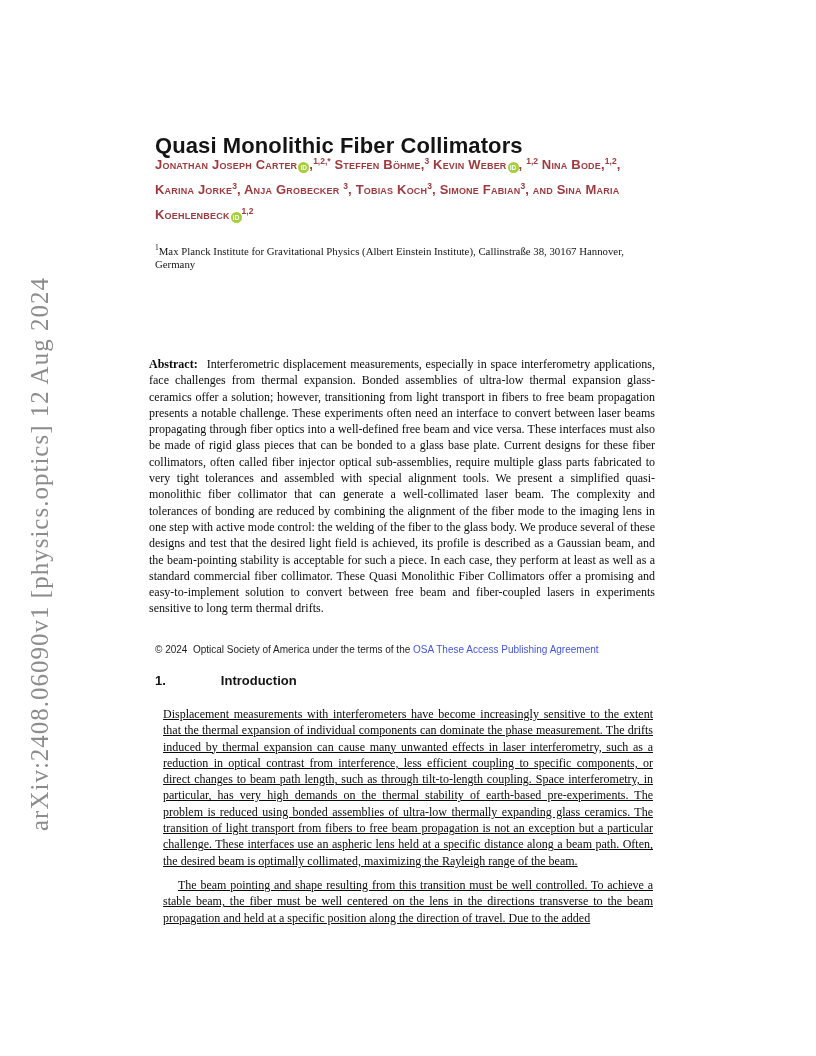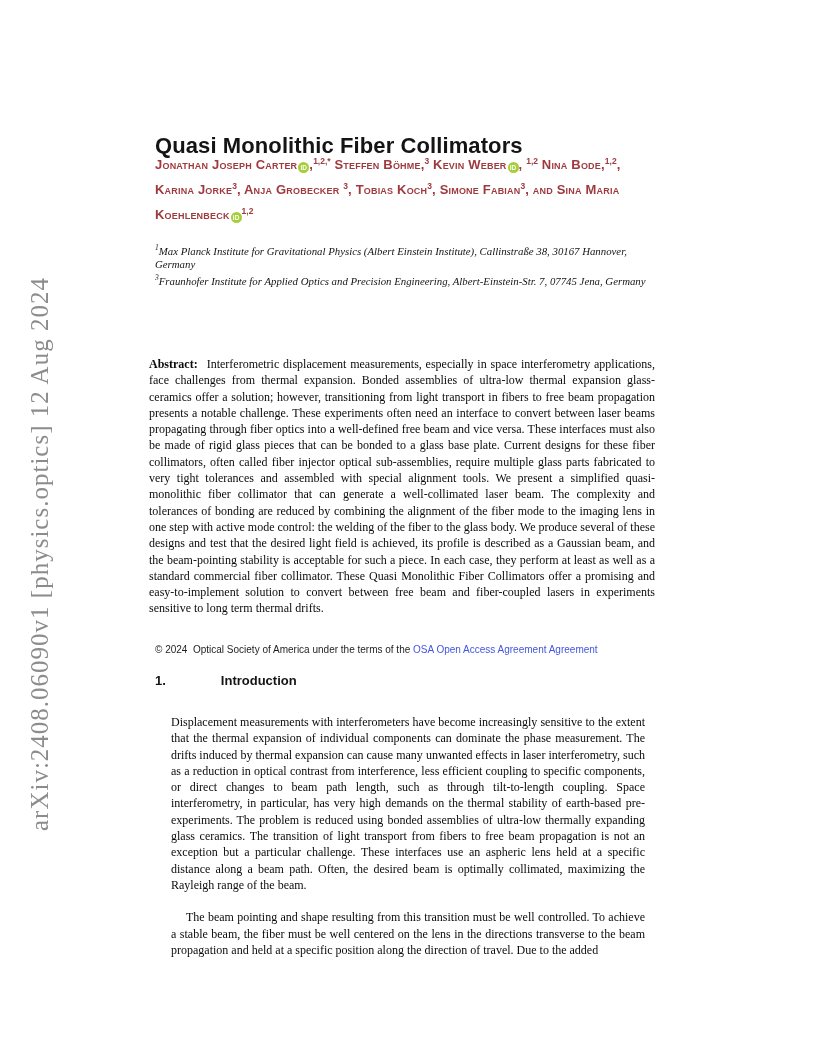--- a/index.html
+++ b/index.html
@@ -27,21 +27,21 @@
   }
   .authors sup{font-size:8.5px;font-variant:normal;letter-spacing:0;text-align:center;}
   .orcid{
     display:inline-block;width:11px;height:11px;border-radius:50%;
     background:#a6ce39;color:#ffffff;font-size:6.5px;font-weight:700;
     font-variant:normal;text-align:center;line-height:11px;vertical-align:-1px;
     margin-left:1px;font-family:"Liberation Sans",sans-serif;letter-spacing:0;
   }
   .affils{
     position:absolute;left:155px;top:241px;width:506px;
-    font-size:10.8px;font-style:italic;line-height:13.2px;color:#141414;
+    font-size:10.8px;line-height:13.2px;color:#141414;
   }
   .affil{display:block;}
   .affils sup{font-size:7.5px;}
   .email-line{display:block;color:#4646c8;}
   .email-line sup{color:#4646c8;}
   .abstract{
     position:absolute;left:149px;top:356px;width:506px;
     font-size:12px;line-height:16.3px;text-align:justify;color:#0a0a0a;
   }
   .abstract-label{font-weight:700;margin-right:9px;}
@@ -52,45 +52,44 @@
   .copyright .osa-link{color:#4355e0;text-decoration:none;cursor:pointer;}
   .sec-heading{
     position:absolute;left:155px;top:673px;
     font-family:"Liberation Sans",sans-serif;font-size:13px;font-weight:700;color:#141414;
   }
   .sec-title{margin-left:11px;padding-left:44px;}
   .body-text{
     position:absolute;left:155px;top:698px;width:506px;
     font-size:12px;line-height:16.3px;text-align:justify;color:#0a0a0a;
   }
-  .body-text p{margin:16px;}
+  .body-text p{margin:8px;text-decoration:underline;}
   .body-text p + p{text-indent:15px;}
 </style>
 </head>
 <body>
 
 <div class="page">
 
   <div class="watermark">arXiv:2408.06090v1 [physics.optics] 12 Aug 2024</div>
 
   <h1 class="title">Quasi Monolithic Fiber Collimators</h1>
 
   <div class="authors"><span><span>Jonathan Joseph Carter</span><span class="orcid">iD</span>,<sup>1,2,*</sup> </span><span><span>Steffen Böhme</span>,<sup>3</sup> </span><span><span>Kevin Weber</span><span class="orcid">iD</span>, <sup>1,2</sup> </span><span><span>Nina Bode</span>,<sup>1,2</sup>, </span><span><span>Karina Jorke</span><sup>3</sup>, </span><span><span>Anja Grobecker</span> <sup>3</sup>, </span><span><span>Tobias Koch</span><sup>3</sup>, </span><span><span>Simone Fabian</span><sup>3</sup>, and </span><span><span>Sina Maria Koehlenbeck</span><span class="orcid">iD</span><sup>1,2</sup></span></div>
 
   <div class="affils">
       <span class="affil"><sup>1</sup>Max Planck Institute for Gravitational Physics (Albert Einstein Institute), Callinstraße 38, 30167 Hannover, Germany</span>
-      <span class="affil"><sup>3</sup>Fraunhofer Institute for Applied Optics and Precision Engineering, Albert-Einstein-Str. 7, 07745 Jena, Germany</span>
     </div>
 
   <div class="abstract">
     <span class="abstract-label">Abstract:</span><span>Interferometric displacement measurements, especially in space interferometry applications, face challenges from thermal expansion. Bonded assemblies of ultra-low thermal expansion glass-ceramics offer a solution; however, transitioning from light transport in fibers to free beam propagation presents a notable challenge. These experiments often need an interface to convert between laser beams propagating through fiber optics into a well-defined free beam and vice versa. These interfaces must also be made of rigid glass pieces that can be bonded to a glass base plate. Current designs for these fiber collimators, often called fiber injector optical sub-assemblies, require multiple glass parts fabricated to very tight tolerances and assembled with special alignment tools. We present a simplified quasi-monolithic fiber collimator that can generate a well-collimated laser beam. The complexity and tolerances of bonding are reduced by combining the alignment of the fiber mode to the imaging lens in one step with active mode control: the welding of the fiber to the glass body. We produce several of these designs and test that the desired light field is achieved, its profile is described as a Gaussian beam, and the beam-pointing stability is acceptable for such a piece. In each case, they perform at least as well as a standard commercial fiber collimator. These Quasi Monolithic Fiber Collimators offer a promising and easy-to-implement solution to convert between free beam and fiber-coupled lasers in experiments sensitive to long term thermal drifts.</span>
   </div>
 
   <div class="copyright">
-    <span>© 2024&nbsp; Optical Society of America under the terms of the </span><span class="osa-link">OSA Open Access Agreement Agreement</span>
+    <span>© 2024&nbsp; Optical Society of America under the terms of the </span><span class="osa-link">OSA These Access Publishing Agreement</span>
   </div>
 
   <div class="sec-heading">
     <span>1.</span><span class="sec-title">Introduction</span>
   </div>
 
   <div class="body-text">
       <p>Displacement measurements with interferometers have become increasingly sensitive to the extent that the thermal expansion of individual components can dominate the phase measurement. The drifts induced by thermal expansion can cause many unwanted effects in laser interferometry, such as a reduction in optical contrast from interference, less efficient coupling to specific components, or direct changes to beam path length, such as through tilt-to-length coupling. Space interferometry, in particular, has very high demands on the thermal stability of earth-based pre-experiments. The problem is reduced using bonded assemblies of ultra-low thermally expanding glass ceramics. The transition of light transport from fibers to free beam propagation is not an exception but a particular challenge. These interfaces use an aspheric lens held at a specific distance along a beam path. Often, the desired beam is optimally collimated, maximizing the Rayleigh range of the beam.</p>
       <p>The beam pointing and shape resulting from this transition must be well controlled. To achieve a stable beam, the fiber must be well centered on the lens in the directions transverse to the beam propagation and held at a specific position along the direction of travel. Due to the added</p>
     </div>

